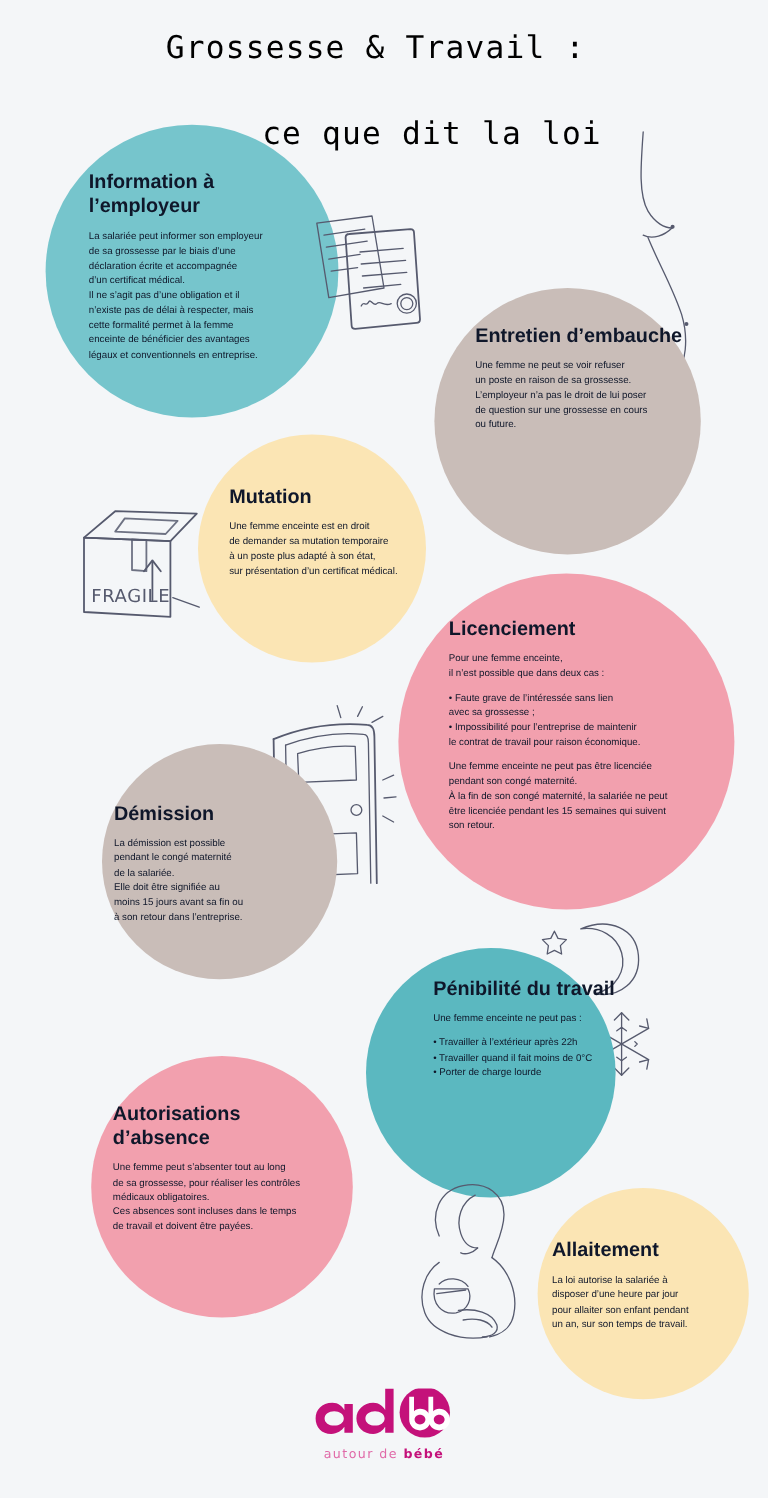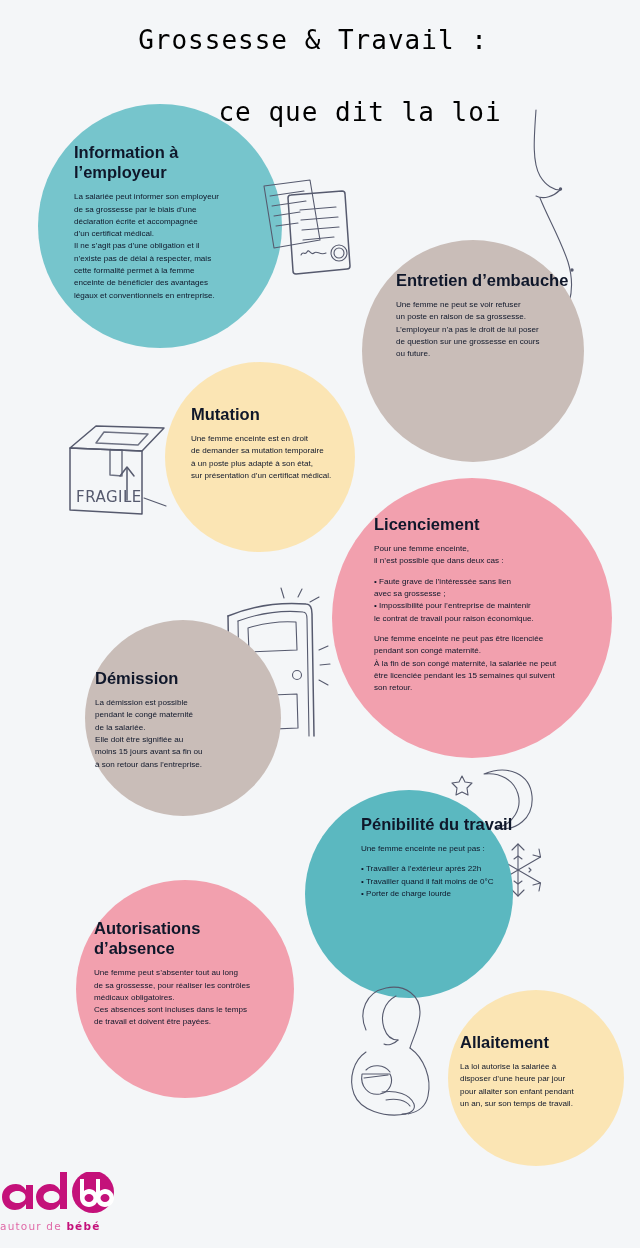--- a/index.html
+++ b/index.html
@@ -87,21 +87,21 @@
   .ink-fill{fill:#565a6e;stroke:none;}
 
   #ill-silhouette{left:498px;top:110px;}
   #ill-documents{left:258px;top:178px;}
   #ill-box{left:58px;top:418px;}
   #ill-door{left:218px;top:588px;}
   #ill-moon{left:452px;top:762px;}
   #ill-nursing{left:340px;top:982px;}
 
   
-  #logo{position:absolute;left:0;bottom:14px;width:640px;text-align:left;}
+  #logo{position:absolute;left:0;bottom:28px;width:640px;text-align:center;}
   #logo .logo-row{display:inline-block;}
   .logo-sub{
     font-family:"DejaVu Sans", sans-serif;
     font-size:10.5px;color:#e06aa8;letter-spacing:1.2px;
     margin-top:2px;
   }
   .logo-sub b{color:#c4117a;}
 </style>
 </head>
 <body>

